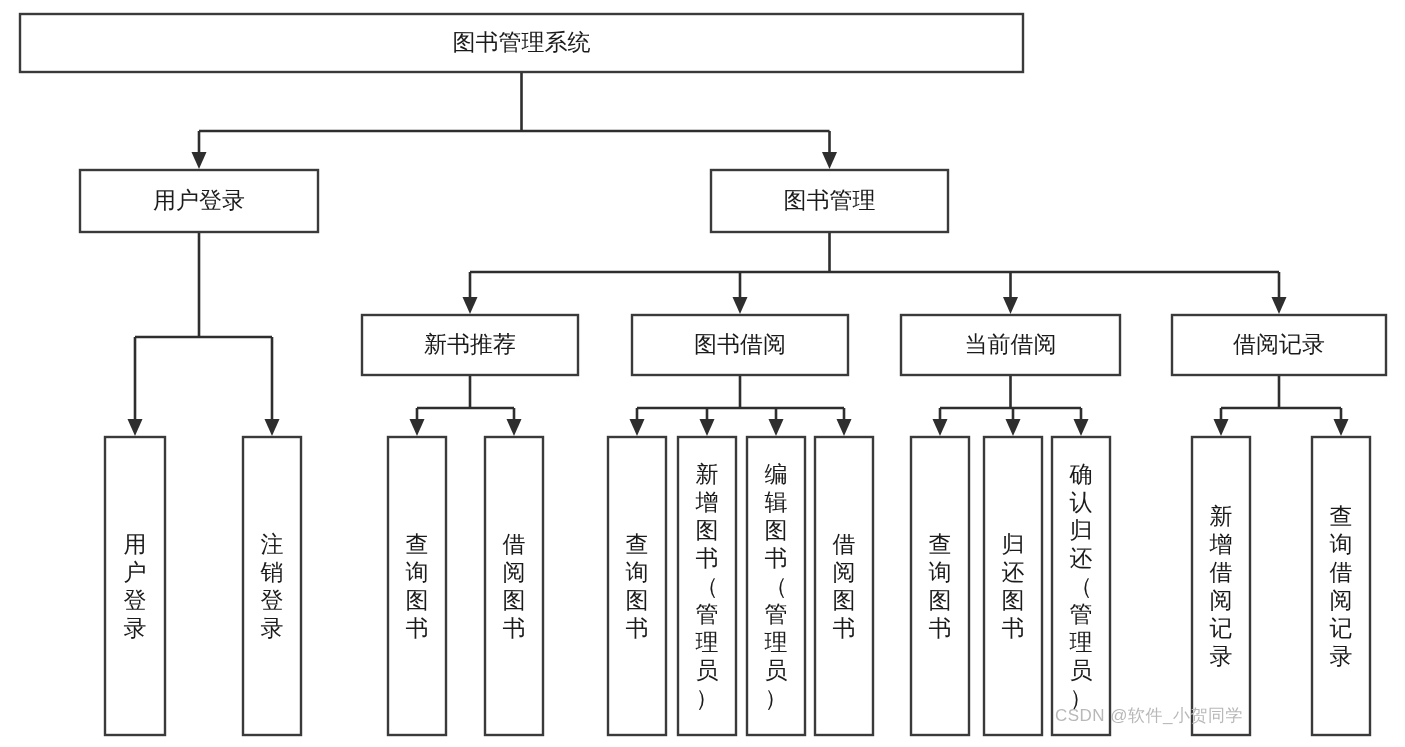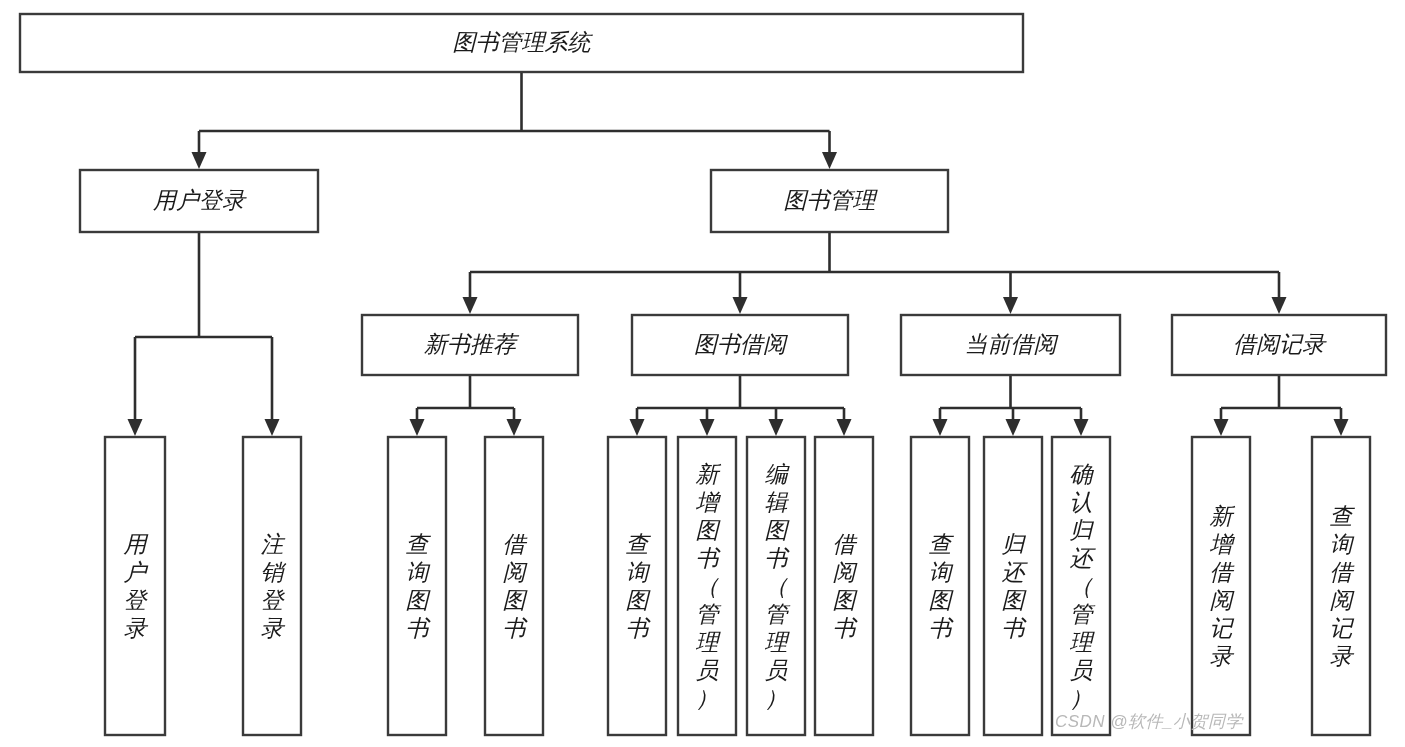--- a/index.html
+++ b/index.html
@@ -11,21 +11,20 @@
     width: 1405px;
     height: 747px;
     font-family: "Liberation Sans", sans-serif;
     overflow: hidden;
   }
   #diagram-root {
     position: relative;
     width: 1251px;
     height: 747px;
     background: #ffffff;
-    font-style: italic;
   }
   svg#tree-svg {
     position: absolute;
     left: 0;
     top: 0;
     width: 1405px;
     height: 747px;
     display: block;
   }
   .node-box {
@@ -51,21 +50,21 @@
     stroke-width: 2.6;
     fill: none;
   }
   .arrow-head {
     fill: #2e2e2e;
     stroke: none;
   }
   .watermark {
     position: absolute;
     right: 8px;
-    bottom: 14px;
+    bottom: 20px;
     font-family: "Liberation Sans", sans-serif;
     font-size: 17px;
     color: #b8b8b8;
     letter-spacing: 0.5px;
     white-space: nowrap;
     pointer-events: none;
   }
 </style>
 </head>
 <body>

